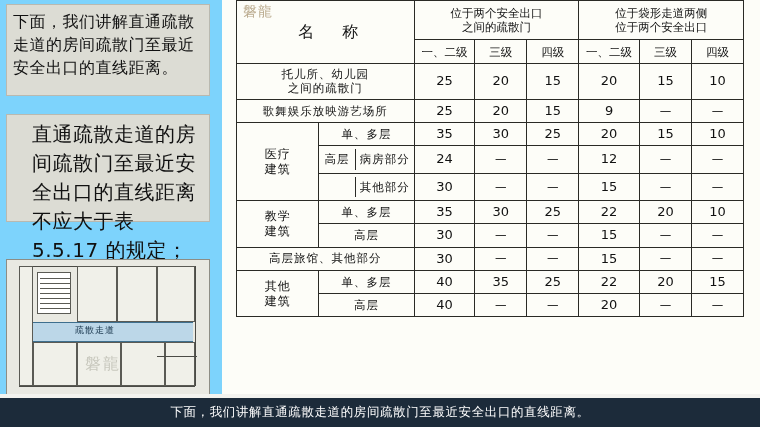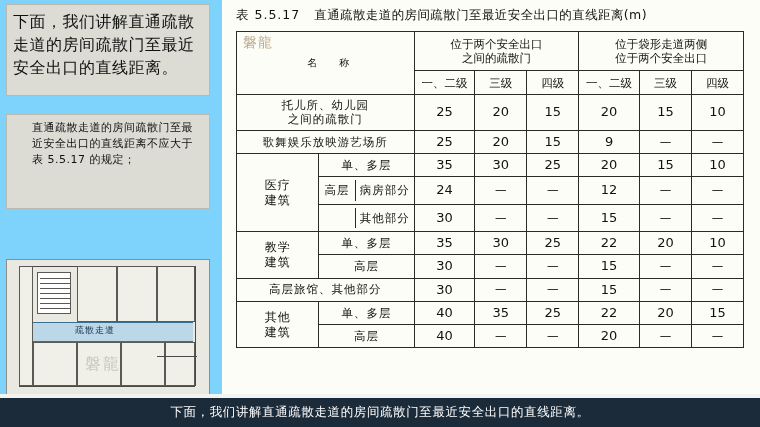--- a/index.html
+++ b/index.html
@@ -39,22 +39,22 @@
     padding: 5px 6px 6px 6px;
     box-sizing: border-box;
     font-family: "DejaVu Sans", sans-serif;
   }
   .text-box.first {
     height: 92px;
     font-size: 16px;
   }
   .text-box.second {
     margin-top: 18px;
-    height: 95px;
-    font-size: 11px;
+    height: 108px;
+    font-size: 20px;
     padding-left: 25px;
   }
 
   
   .floorplan {
     position: absolute;
     left: 6px;
     top: 259px;
     width: 204px;
     height: 156px;
@@ -171,21 +171,21 @@
   .hdr-name {
     position: relative;
     height: 56px;
   }
   .hdr-name .nm {
     position: absolute;
     left: 50%;
     top: 50%;
     transform: translate(-50%, -50%);
     letter-spacing: 6px;
-    font-size: 10px;
+    font-size: 16px;
     margin-left: 6px;
   }
   .hdr-name .wm {
     position: absolute;
     left: 6px;
     top: 3px;
     font-family: "DejaVu Serif", serif;
     font-size: 14px;
     color: #b9a98c;
     letter-spacing: 1px;
@@ -275,23 +275,20 @@
 
     <div class="fp-corridor"></div>
     <div class="fp-corridor-label">疏散走道</div>
 
     <div class="fp-arrow" style="left:150px; top:96px; width:40px;"></div>
     <div class="fp-watermark">磐龍</div>
   </div>
 
   <div class="table-panel">
 
-    <div class="tbl-caption">
-      <span class="cap-num">表 5.5.17</span><span>直通疏散走道的房间疏散门至最近安全出口的直线距离(m)</span>
-    </div>
 
     <table class="main">
       <colgroup>
         <col style="width:76px">
         <col style="width:88px">
         <col style="width:56px">
         <col style="width:48px">
         <col style="width:48px">
         <col style="width:56px">
         <col style="width:48px">

